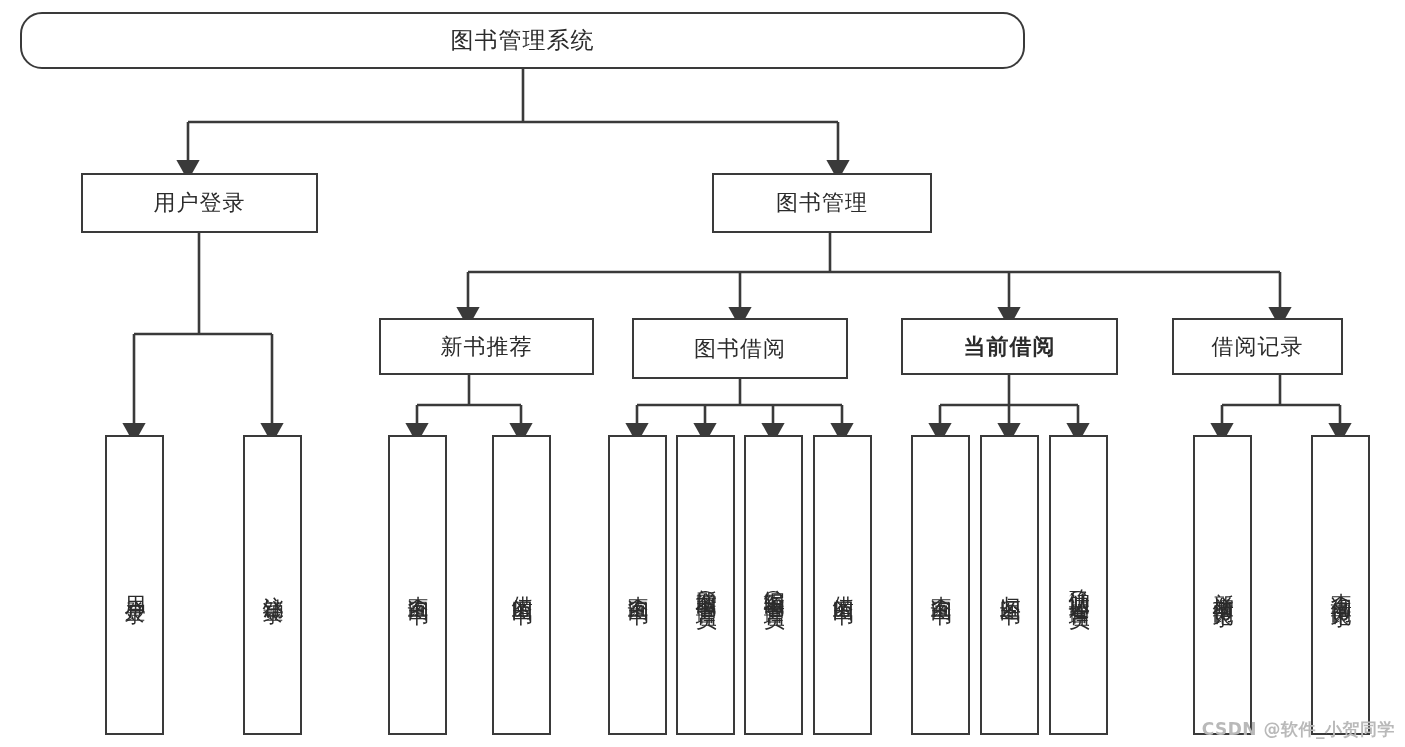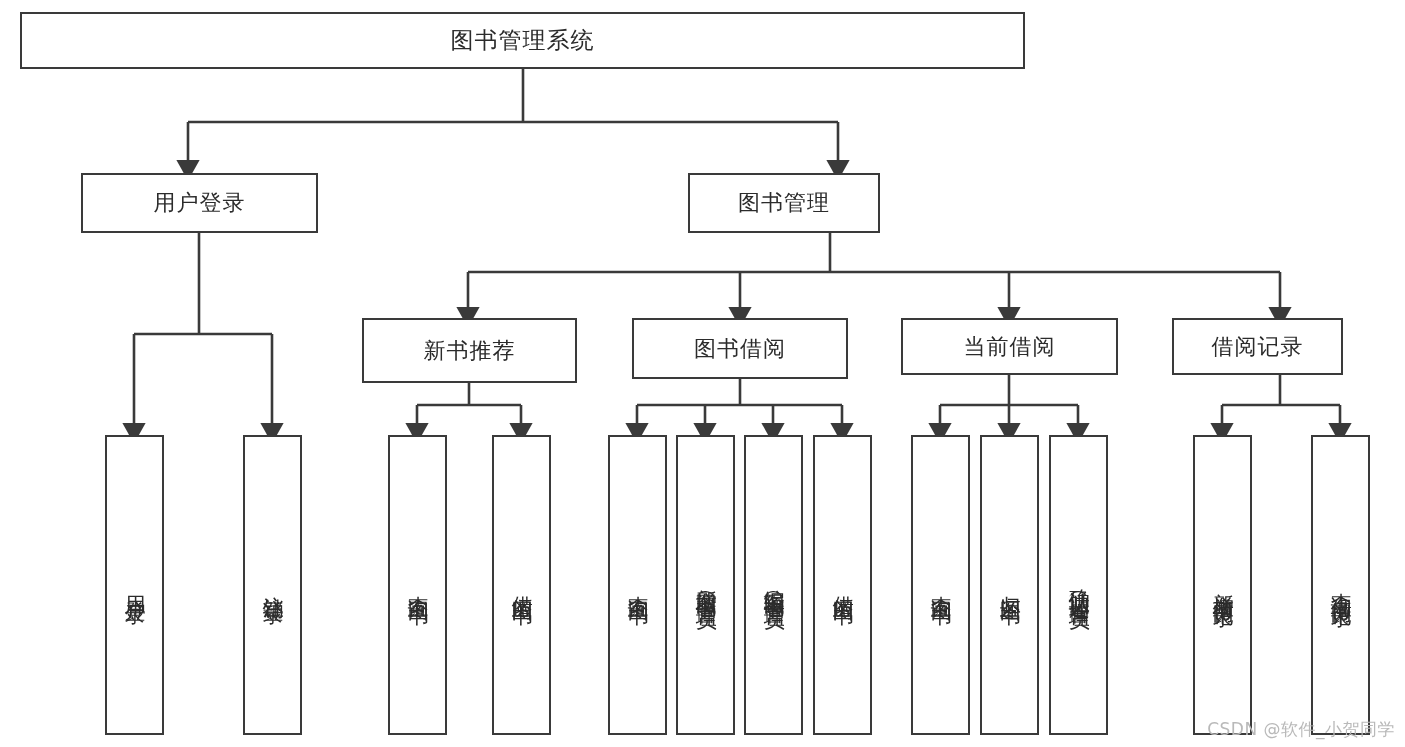--- a/index.html
+++ b/index.html
@@ -18,21 +18,21 @@
     border:2.5px solid #3a3a3a;
     display:flex;
     align-items:center;
     justify-content:center;
     color:#2b2b2b;
   }
   .node-box.h{
     font-size:22px;
     letter-spacing:1px;
   }
-  .node-box.root{font-size:23px;}
+  .node-box.root{font-size:23px;border-radius:22px;}
 
   .leaf-box{
     position:absolute;
     box-sizing:border-box;
     background:#ffffff;
     border:2.5px solid #3a3a3a;
     display:flex;
     align-items:center;
     justify-content:center;
     overflow:hidden;
@@ -49,20 +49,21 @@
   }
   .watermark{
     position:absolute;
     right:10px;
     bottom:6px;
     font-size:17px;
     color:#b9b9b9;
     letter-spacing:0.5px;
     white-space:nowrap;
     pointer-events:none;
+    font-weight:bold;
   }
 </style>
 </head>
 <body>
 
 <svg id="canvas" viewBox="0 0 1405 747" xmlns="http://www.w3.org/2000/svg">
   <defs>
     <marker id="arrow" markerWidth="9" markerHeight="9" refX="1.2" refY="4.5" orient="auto" markerUnits="strokeWidth">
       <path d="M0,0 L0,9 L8,4.5 z" fill="#3a3a3a"></path>
     </marker>
@@ -111,31 +112,31 @@
   </g>
 </svg>
 
 <div class="node-box h root" style="left:20px;top:12px;width:1005px;height:57px;">
   <span>图书管理系统</span>
 </div>
 
 <div class="node-box h" style="left:81px;top:173px;width:237px;height:60px;">
   <span>用户登录</span>
 </div>
-<div class="node-box h" style="left:688px;top:173px;width:192px;height:60px;font-family:Liberation Mono, monospace;">
+<div class="node-box h" style="left:712px;top:173px;width:220px;height:60px;font-family:Liberation Mono, monospace;">
   <span>图书管理</span>
 </div>
 
-<div class="node-box h" style="left:362px;top:318px;width:215px;height:65px;">
+<div class="node-box h" style="left:379px;top:318px;width:215px;height:57px;">
   <span>新书推荐</span>
 </div>
 <div class="node-box h" style="left:632px;top:318px;width:216px;height:61px;">
   <span>图书借阅</span>
 </div>
-<div class="node-box h" style="left:901px;top:318px;width:217px;height:57px;">
+<div class="node-box h" style="left:901px;top:318px;width:217px;height:57px;font-weight:bold;">
   <span>当前借阅</span>
 </div>
 <div class="node-box h" style="left:1172px;top:318px;width:171px;height:57px;">
   <span>借阅记录</span>
 </div>
 
 <div class="leaf-box" style="left:105px;top:435px;width:59px;height:300px;">
   <span class="vtext">用户登录</span>
 </div>
 <div class="leaf-box" style="left:243px;top:435px;width:59px;height:300px;">

